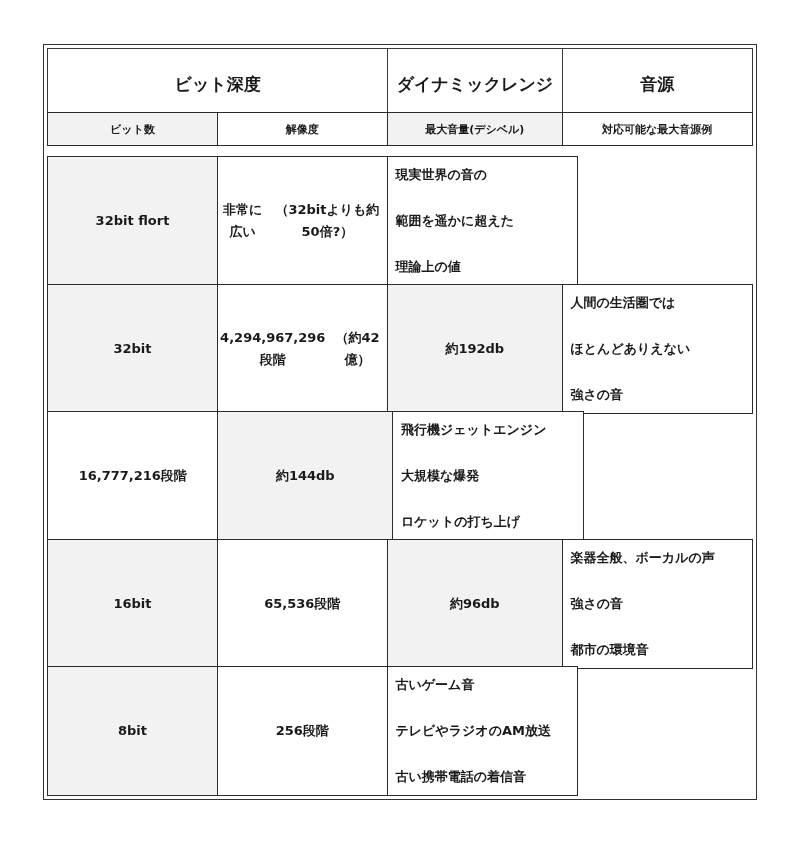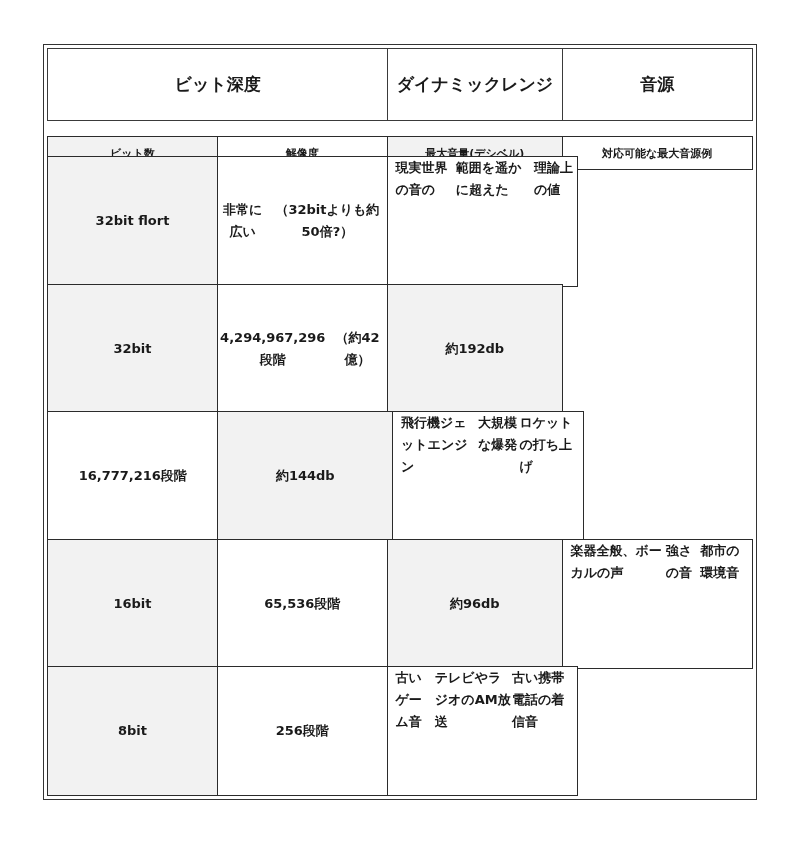--- a/index.html
+++ b/index.html
@@ -6,25 +6,25 @@
   body { width:800px; height:846px; position:relative; font-family:"DejaVu Sans", "Liberation Sans", sans-serif; color:#1a1a1a; }
   .frame { position:absolute; left:43px; top:44px; width:712px; height:754px; border:1px solid #333; box-sizing:content-box; }
   .inner { position:absolute; left:47px; top:48px; width:706px; height:584px; }
   .row { position:absolute; left:0; width:706px; display:flex; box-sizing:border-box; }
   .cell { box-sizing:border-box; border:1.5px solid #2b2b2b; margin-left:-1.5px; margin-top:0; display:flex; align-items:center; justify-content:center; text-align:center; font-weight:bold; }
   .cell:first-child { margin-left:0; }
   .gray { background:#f2f2f2; }
   .white { background:#ffffff; }
   .title-row { top:0; height:73px; }
   .title-row .cell { font-size:17px; border-color:#3a3a3a; }
-  .sub-row { top:88px; height:34px; }
+  .sub-row { top:64px; height:34px; }
   .sub-row .cell { font-size:11px; }
   .body-row .cell { font-size:13px; line-height:22px; margin-top:-1.5px; }
   .multi { flex-direction:row; }
-  .left-text { align-items:flex-start; justify-content:center; text-align:left; padding-left:8px; flex-direction:row; line-height:24px; }
+  .left-text { align-items:flex-start; justify-content:center; text-align:left; padding-left:8px; flex-direction:column; line-height:24px;gap:24px; }
   .c1 { width:171px; } .c2 { width:171.5px; } .c3 { width:176.5px; } .c4 { width:191.5px; }
   .t1 { width:341.5px; } .t3 { width:176.5px; } .t4 { width:191.5px; }
 </style>
 </head>
 <body>
 
 <div class="frame"></div>
 
 <div class="inner">
 
@@ -55,20 +55,25 @@
   </div>
 
   <div class="row body-row" style="top:237.5px;height:128.5px;">
     <div class="cell gray c1">32bit</div>
     <div class="cell white c2 multi">
       <div>4,294,967,296段階</div>
       <div>（約42億）</div>
     </div>
     <div class="cell gray c3 multi">
       <div>約192db</div>
+    </div>
+    <div class="cell white c4 left-text">
+      <div>人間の生活圏では</div>
+      <div>ほとんどありえない</div>
+      <div>強さの音</div>
     </div>
   </div>
 
   <div class="row body-row" style="top:364.5px;height:129px;">
     <div class="cell white c2 multi">
       <div>16,777,216段階</div>
     </div>
     <div class="cell gray c3 multi">
       <div>約144db</div>
     </div>

